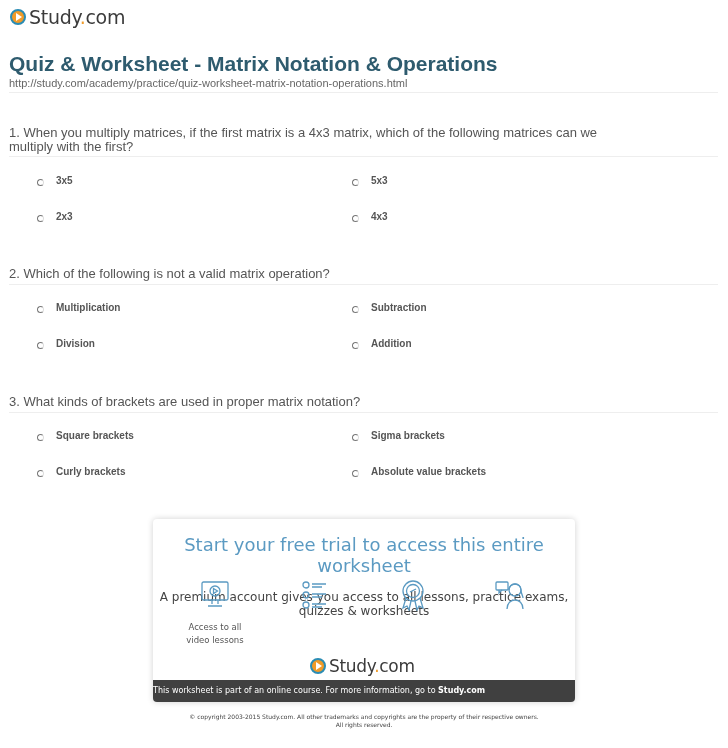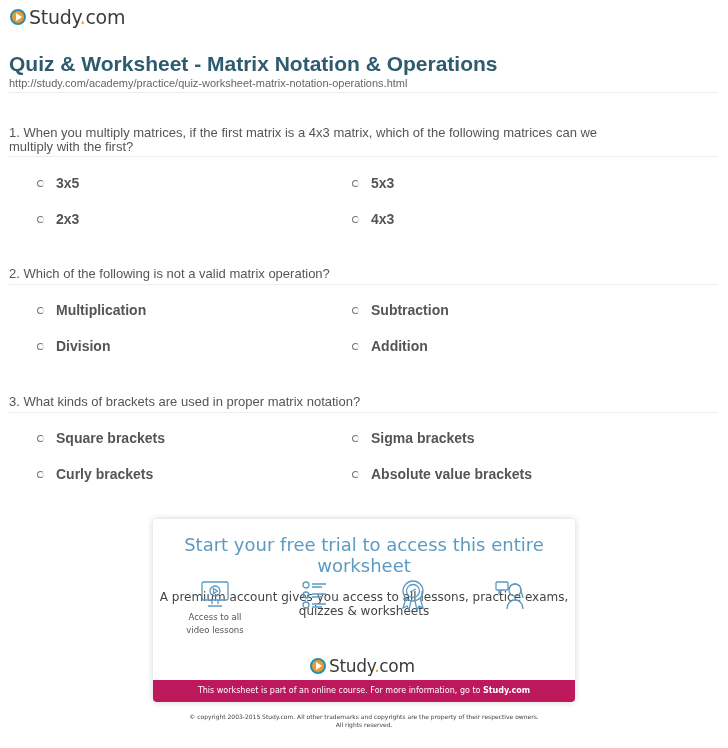--- a/index.html
+++ b/index.html
@@ -11,31 +11,31 @@
   .logo-mark { width: 16px; height: 16px; border-radius: 50%; background: #f09b29; position: relative; border: 2px solid #2a8cb4; }
   .logo-mark::after { content: ""; position: absolute; left: 4px; top: 2px; border-left: 6px solid #fff; border-top: 4px solid transparent; border-bottom: 4px solid transparent; }
   .logo-text { font-family: "DejaVu Sans", sans-serif; font-size: 19px; color: #3b3b3b; margin-left: 3px; letter-spacing: -0.3px; }
   .logo-dot { color: #f09b29; }
 
   .title { position: absolute; left: 9px; top: 52px; font-size: 21px; font-weight: bold; color: #2e5b6e; }
   .url { position: absolute; left: 9px; top: 77px; font-size: 11px; color: #666; }
   .hr { position: absolute; left: 9px; right: 10px; height: 1px; background: #eeeeee; }
 
   .question { position: absolute; left: 9px; font-size: 13px; color: #555; line-height: 14px; width: 600px; }
-  .option { position: absolute; display: flex; align-items: center; font-size: 14px; font-weight: bold; color: #555; }
+  .option { position: absolute; display: flex; align-items: flex-end; font-size: 10px; font-weight: bold; color: #555; }
   .radio { width: 7px; height: 7px; border-radius: 50%; border: 1.5px solid #777; border-right-color: #ddd; margin-right: 12px; }
 
   .promo { position: absolute; left: 153px; top: 519px; width: 422px; height: 183px; background: #fff; border-radius: 4px; box-shadow: 0 0 6px rgba(0,0,0,0.18); }
   .promo-title { position: absolute; top: 15px; width: 100%; text-align: center; font-family: "DejaVu Sans", sans-serif; font-size: 18px; color: #5b9ac2; }
   .promo-sub { position: absolute; top: 35px; width: 100%; text-align: center; font-family: "DejaVu Sans", sans-serif; font-size: 12px; color: #444; margin-top: 36px; }
   .feature { position: absolute; top: 60px; width: 100px; text-align: center; }
   .feature svg { display: block; margin: 0 auto; }
-  .feature-label { font-family: "DejaVu Sans", sans-serif; font-size: 8.5px; color: #555; line-height: 13px; }
+  .feature-label { margin-top: 10px; font-family: "DejaVu Sans", sans-serif; font-size: 8.5px; color: #555; line-height: 13px; }
   .logo-bottom { left: 157px; top: 137px; }
-  .promo-bar { position: absolute; left: 0; bottom: 0; width: 100%; height: 22px; background: #be185d; border-radius: 0 0 4px 4px; color: #fff; font-family: "DejaVu Sans", sans-serif; font-size: 8px; text-align: center; line-height: 22px; }
+  .promo-bar { position: absolute; left: 0; bottom: 0; width: 100%; height: 22px; background: #404040; border-radius: 0 0 4px 4px; color: #fff; font-family: "DejaVu Sans", sans-serif; font-size: 8px; line-height: 22px; }
   .promo-bar b { font-weight: bold; }
 
   .copyright { position: absolute; left: 0; top: 713px; width: 728px; text-align: center; font-family: "DejaVu Sans", sans-serif; font-size: 6px; color: #444; line-height: 8px; }
 </style>
 </head>
 <body>
 
 <div class="logo logo-top">
   <span class="logo-mark"></span>
   <span class="logo-text"><span>Study</span><span class="logo-dot">.</span><span>com</span></span>

